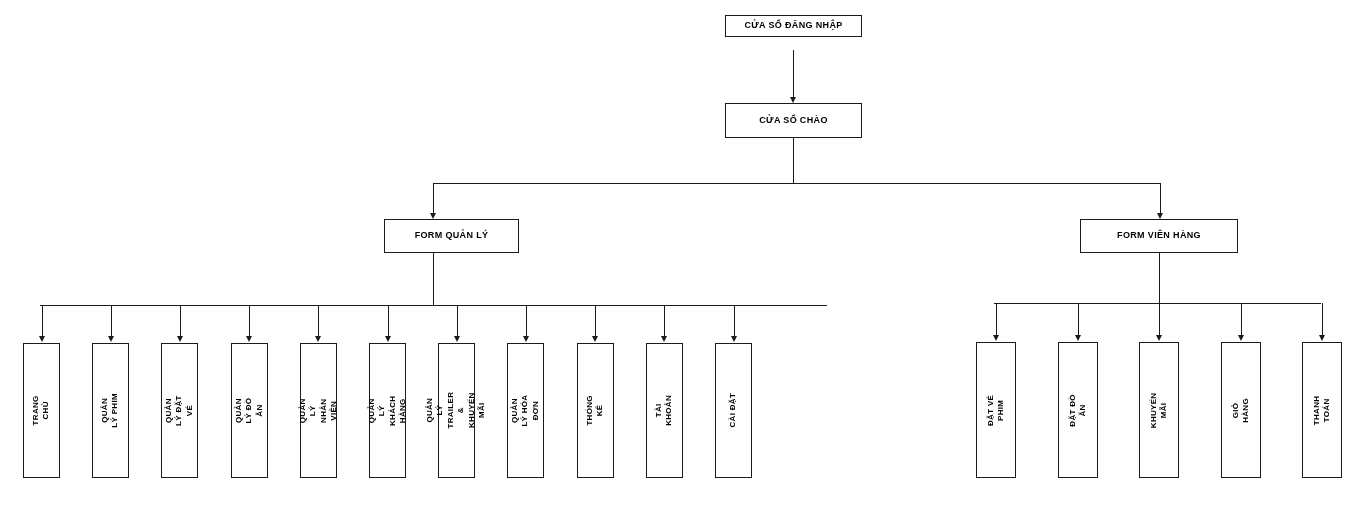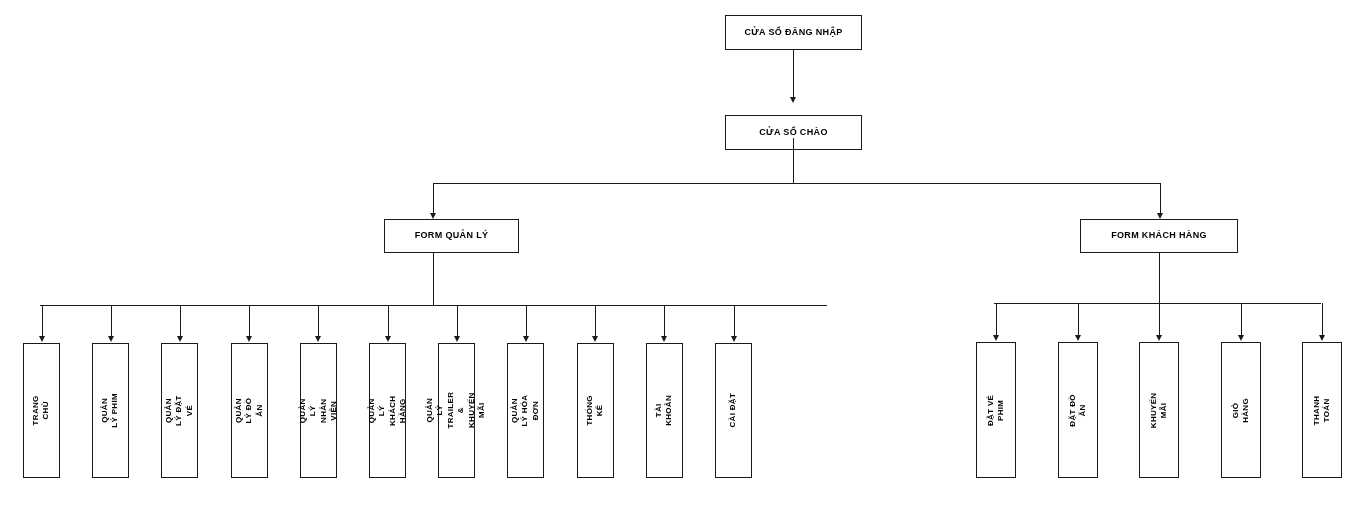--- a/index.html
+++ b/index.html
@@ -69,36 +69,36 @@
     border-left: 3.5px solid transparent;
     border-right: 3.5px solid transparent;
     border-top: 6px solid #1a1a1a;
   }
 </style>
 </head>
 <body>
 
 <div id="canvas">
 
-  <div class="node horiz" style="left:725px; top:15px; width:137px; height:35px;">CỬA SỔ ĐĂNG NHẬP</div>
+  <div class="node horiz" style="left:725px; top:15px; width:137px; height:22px;">CỬA SỔ ĐĂNG NHẬP</div>
 
   <div class="vline" style="left:793px; top:50px; height:49px;"></div>
   <div class="arrow" style="left:790px; top:97px;"></div>
 
-  <div class="node horiz" style="left:725px; top:115px; width:137px; height:35px;">CỬA SỔ CHÀO</div>
+  <div class="node horiz" style="left:725px; top:103px; width:137px; height:35px;">CỬA SỔ CHÀO</div>
 
   <div class="vline" style="left:793px; top:138px; height:45px;"></div>
   <div class="hline" style="left:433px; top:183px; width:728px;"></div>
   <div class="vline" style="left:433px; top:183px; height:32px;"></div>
   <div class="arrow" style="left:430px; top:213px;"></div>
   <div class="vline" style="left:1160px; top:183px; height:32px;"></div>
   <div class="arrow" style="left:1157px; top:213px;"></div>
 
   <div class="node horiz" style="left:384px; top:219px; width:135px; height:34px;">FORM QUẢN LÝ</div>
-  <div class="node horiz" style="left:1080px; top:219px; width:158px; height:34px;">FORM KHÁCH HÀNG</div>
+  <div class="node horiz" style="left:1080px; top:219px; width:158px; height:34px;">FORM VIÊN HÀNG</div>
 
   <div class="vline" style="left:433px; top:253px; height:52px;"></div>
   <div class="hline" style="left:40px; top:305px; width:787px;"></div>
 
   <div class="vline" style="left:1159px; top:253px; height:50px;"></div>
   <div class="hline" style="left:994px; top:303px; width:327px;"></div>
 
   <div id="manager-leaves">
       <div class="vline" style="left: 41.5px; top: 305px; height: 32px;"></div>
       <div class="arrow" style="left: 38.5px; top: 336px;"></div>

